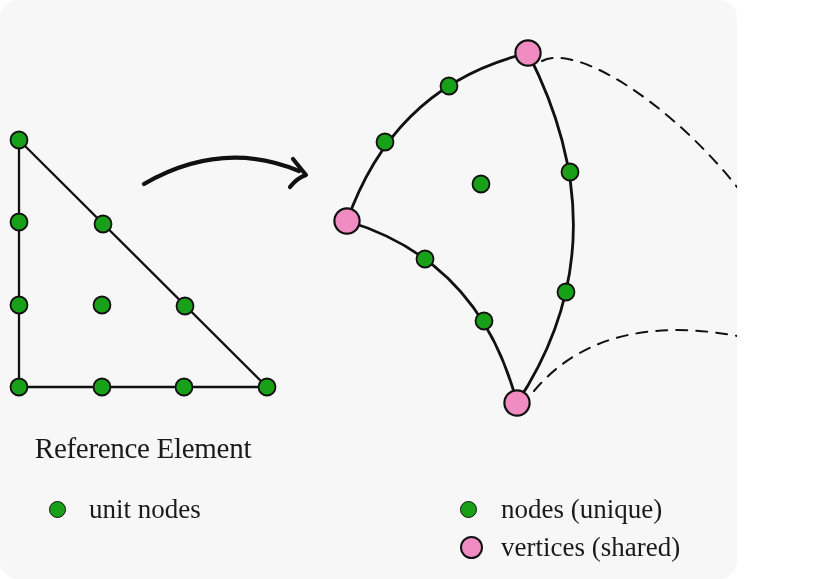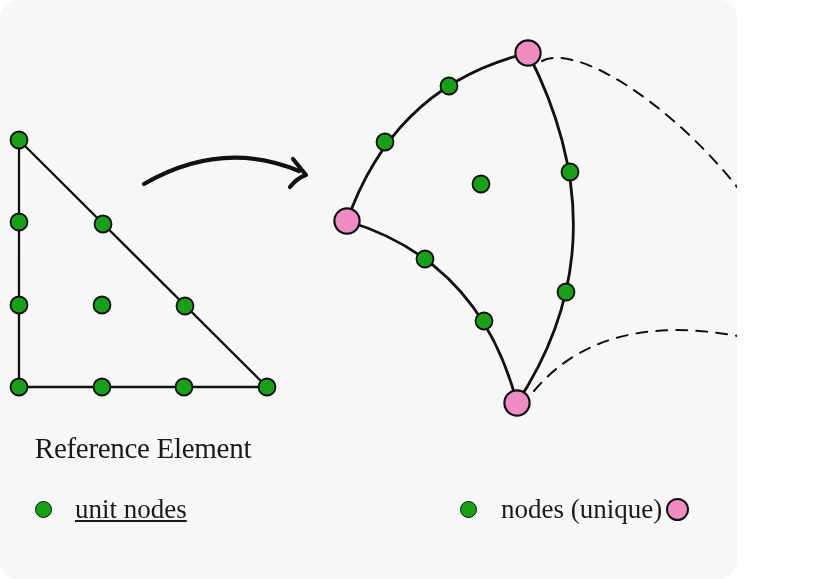--- a/index.html
+++ b/index.html
@@ -30,22 +30,22 @@
     width: 240px;
     text-align: center;
     font-size: 29px;
     line-height: 1.1;
     letter-spacing: -0.3px;
     white-space: nowrap;
   }
   .ref-title  { left: 23px;  top: 433px; }
   .mesh-title { left: 433px; top: 434px; }
   .legend { position: absolute; }
-  .legend-left  { left: 35px;  top: 492px; text-decoration: underline; }
-  .legend-right { left: 460px; top: 492px; display: flex; flex-direction: row; gap: 4px; justify-content: space-between; }
+  .legend-left  { left: 49px;  top: 492px; }
+  .legend-right { left: 460px; top: 492px; display: flex; flex-direction: column; gap: 4px; justify-content: space-between; }
   .legend-row {
     display: flex;
     align-items: center;
     height: 34px;
     font-size: 27px;
     white-space: nowrap;
   }
   .swatch {
     display: inline-block;
     border-radius: 50%;
@@ -115,16 +115,17 @@
     </div>
   </div>
 
   <div class="legend legend-right">
     <div class="legend-row">
       <span class="swatch swatch-green"></span>
       <span class="legend-label">nodes (unique)</span>
     </div>
     <div class="legend-row">
       <span class="swatch swatch-pink"></span>
+      <span class="legend-label">vertices (shared)</span>
     </div>
   </div>
 
 </div>
 
 </body></html>

